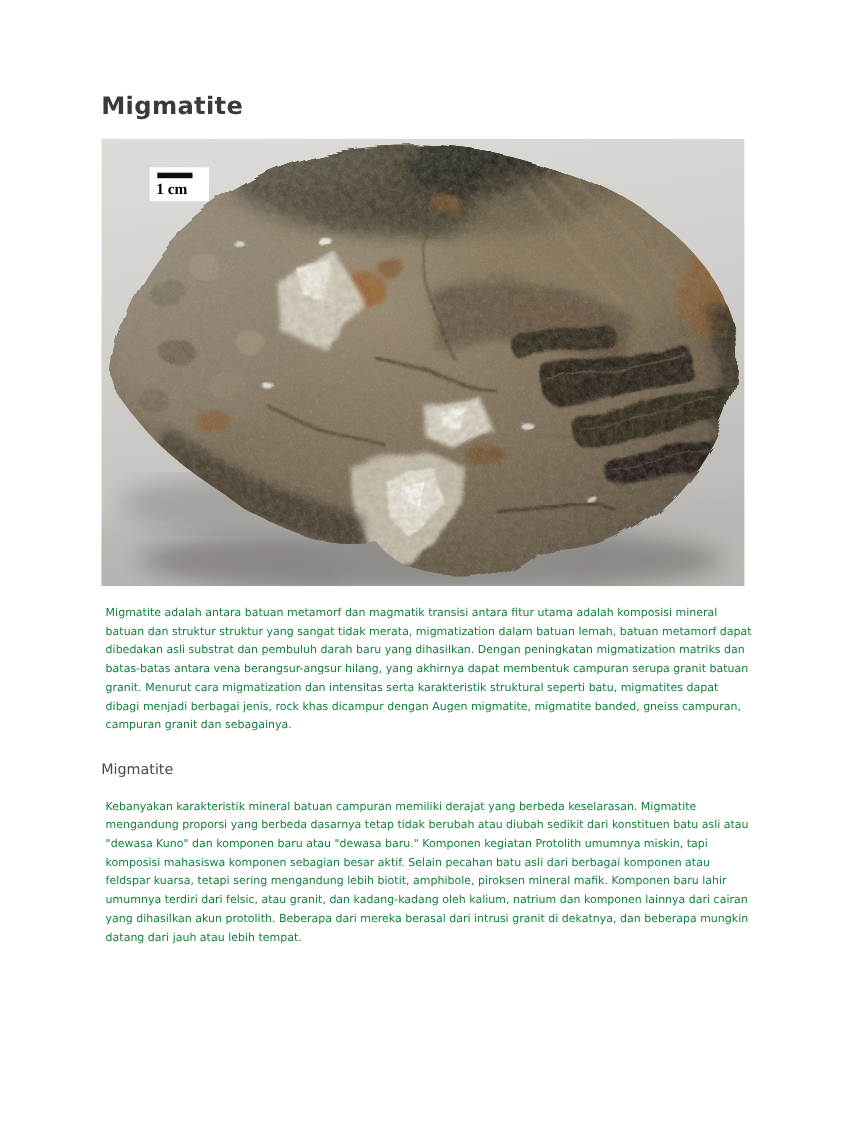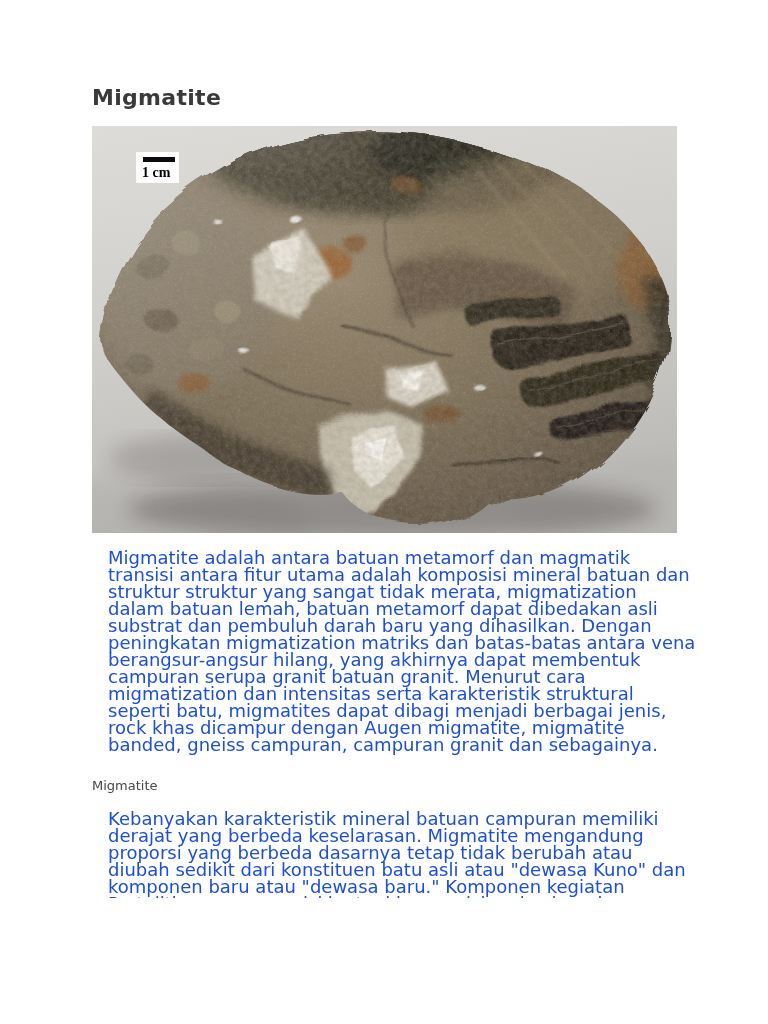--- a/index.html
+++ b/index.html
@@ -15,32 +15,32 @@
     font-size:22px;line-height:24px;font-weight:bold;
     color:#3a3a3a;letter-spacing:0.3px;
   }
   .figure-wrap{
     position:relative;margin:16px 0 0 0;width:585px;height:407px;
     overflow:hidden;
   }
   .figure-wrap svg{display:block;}
   .scalebar{
     position:absolute;left:45px;top:27px;
-    background:#ffffff;padding:4px 3px 2px 5px;
+    background:#ffffff;padding:4px 14px 2px 5px;
     box-shadow:0 0 0 1px rgba(255,255,255,0.9);
   }
   .scalebar .bar{width:32px;height:5px;background:#0b0b0b;margin:0 0 3px 1px;}
   .scalebar .lbl{
     font-family:"Liberation Serif","DejaVu Serif",serif;
     font-weight:bold;font-size:14px;line-height:15px;color:#000000;
     display:block;white-space:nowrap;
   }
   .body-par{
-    margin:16px 0 0 16px;width:588px;
-    font-size:18px;line-height:17px;color:#1d4ed8;
+    margin:16px 0 0 4px;width:588px;
+    font-size:10px;line-height:17px;color:#15803d;
   }
   .section-heading{
     margin:24px 0 0 0;
     font-size:13px;line-height:17px;color:#474747;font-weight:normal;
   }
 </style>
 </head>
 <body>
 
 <div class="doc-page">

